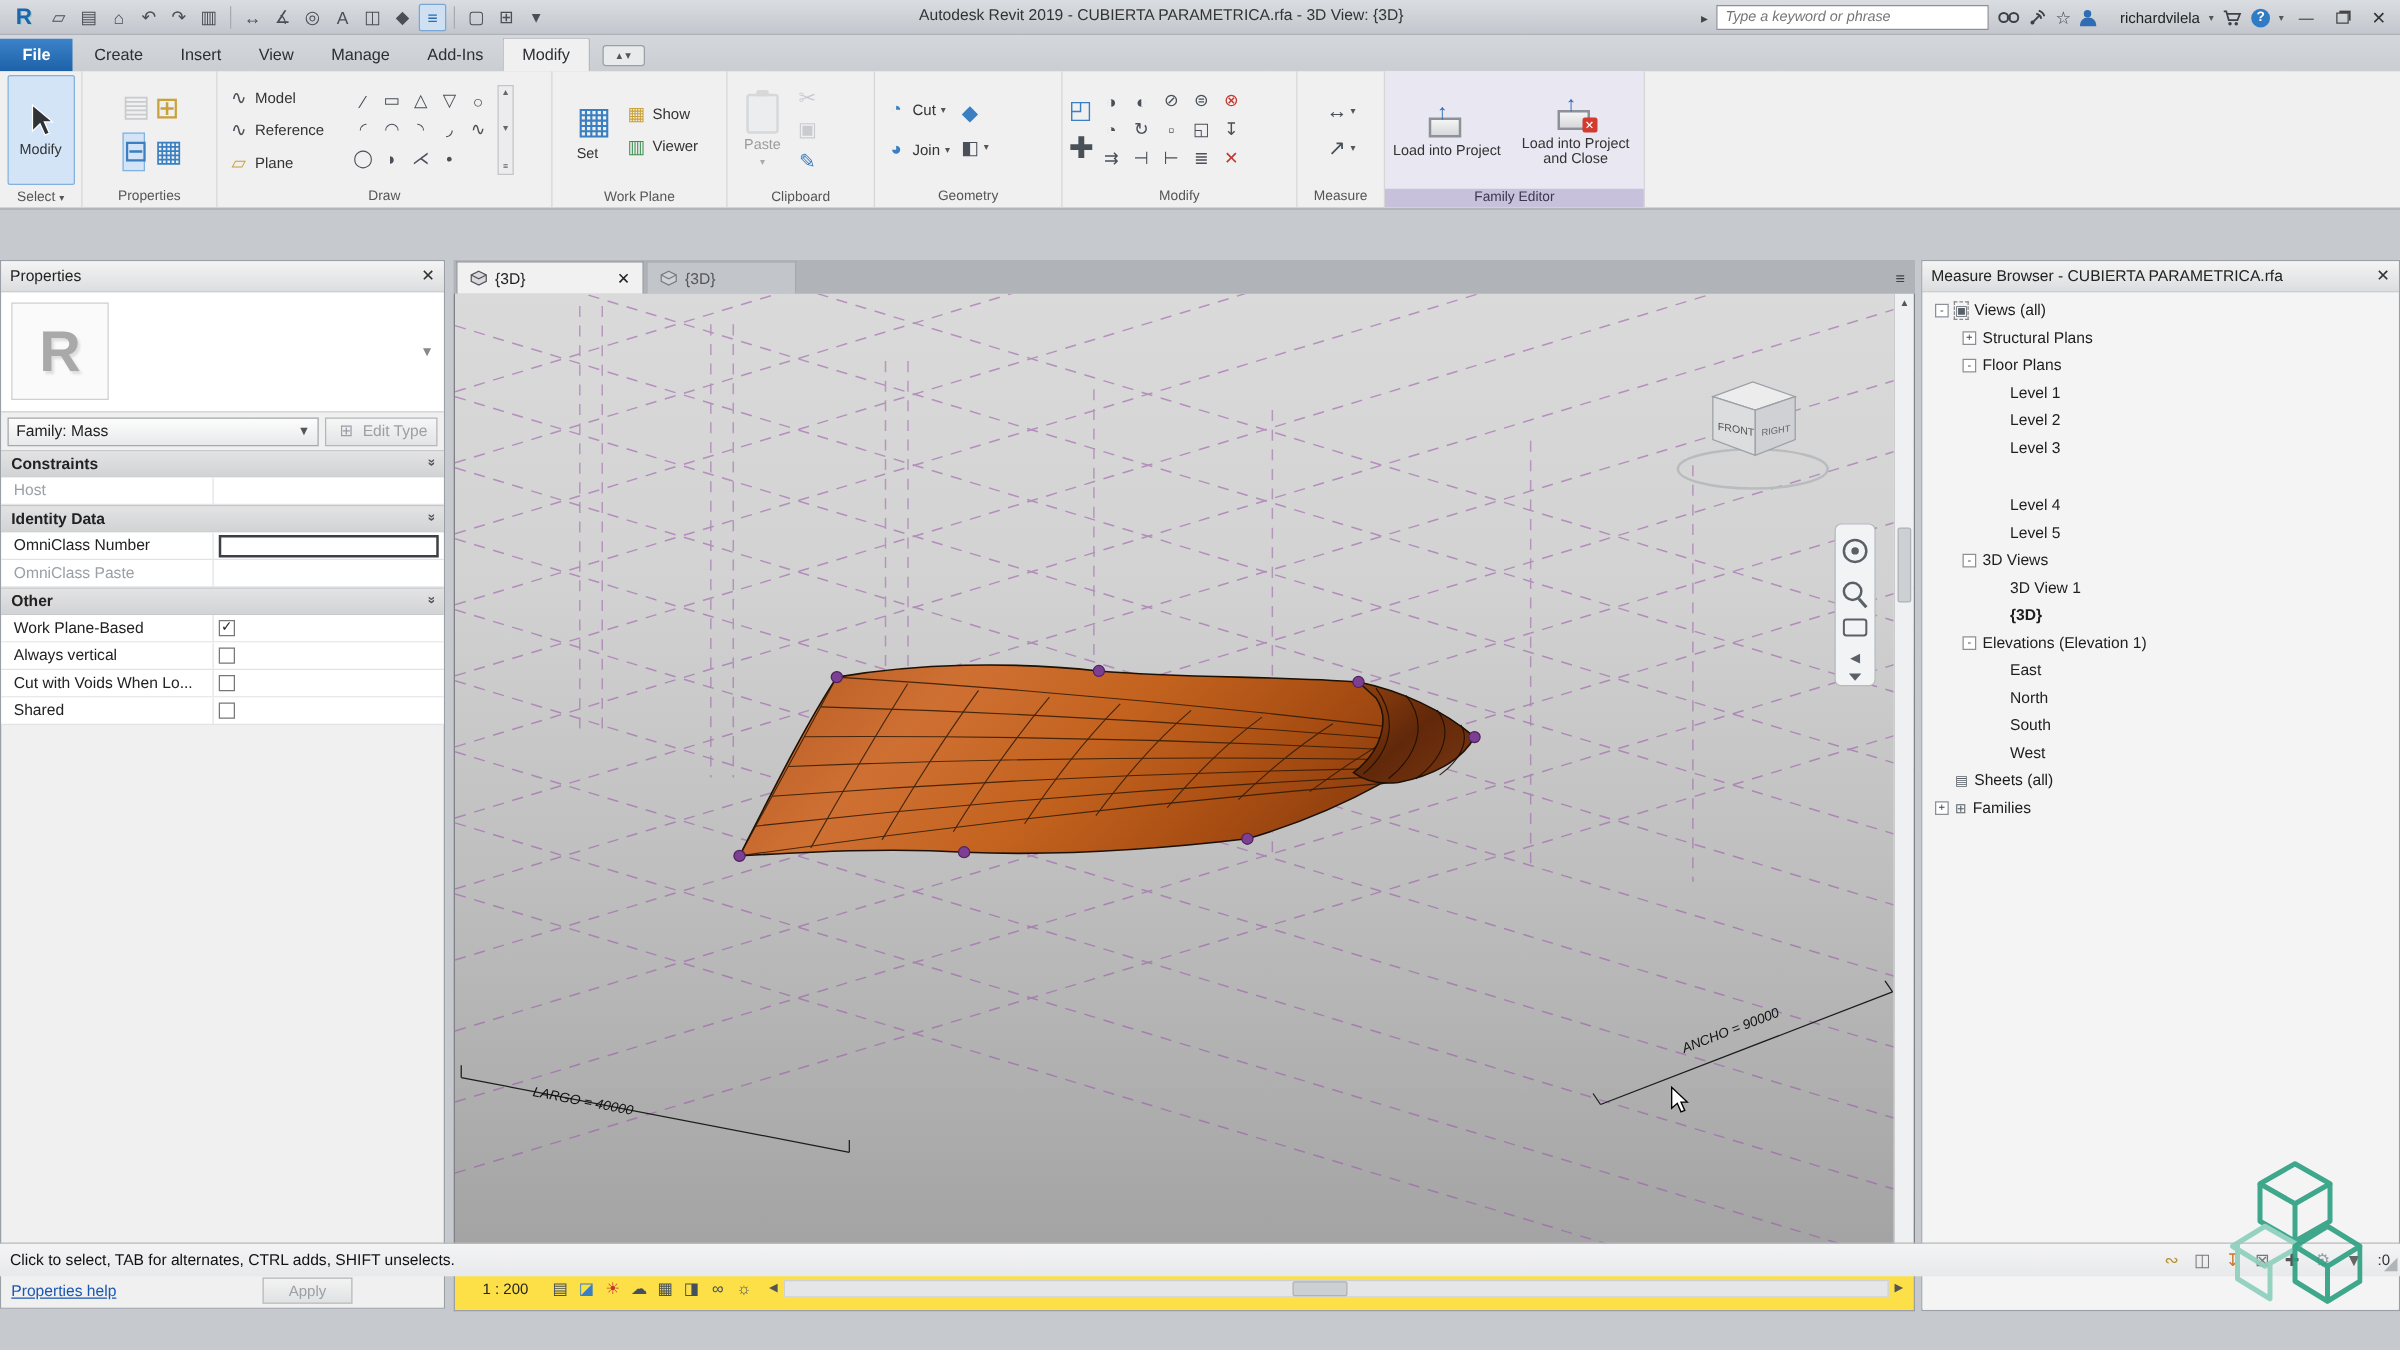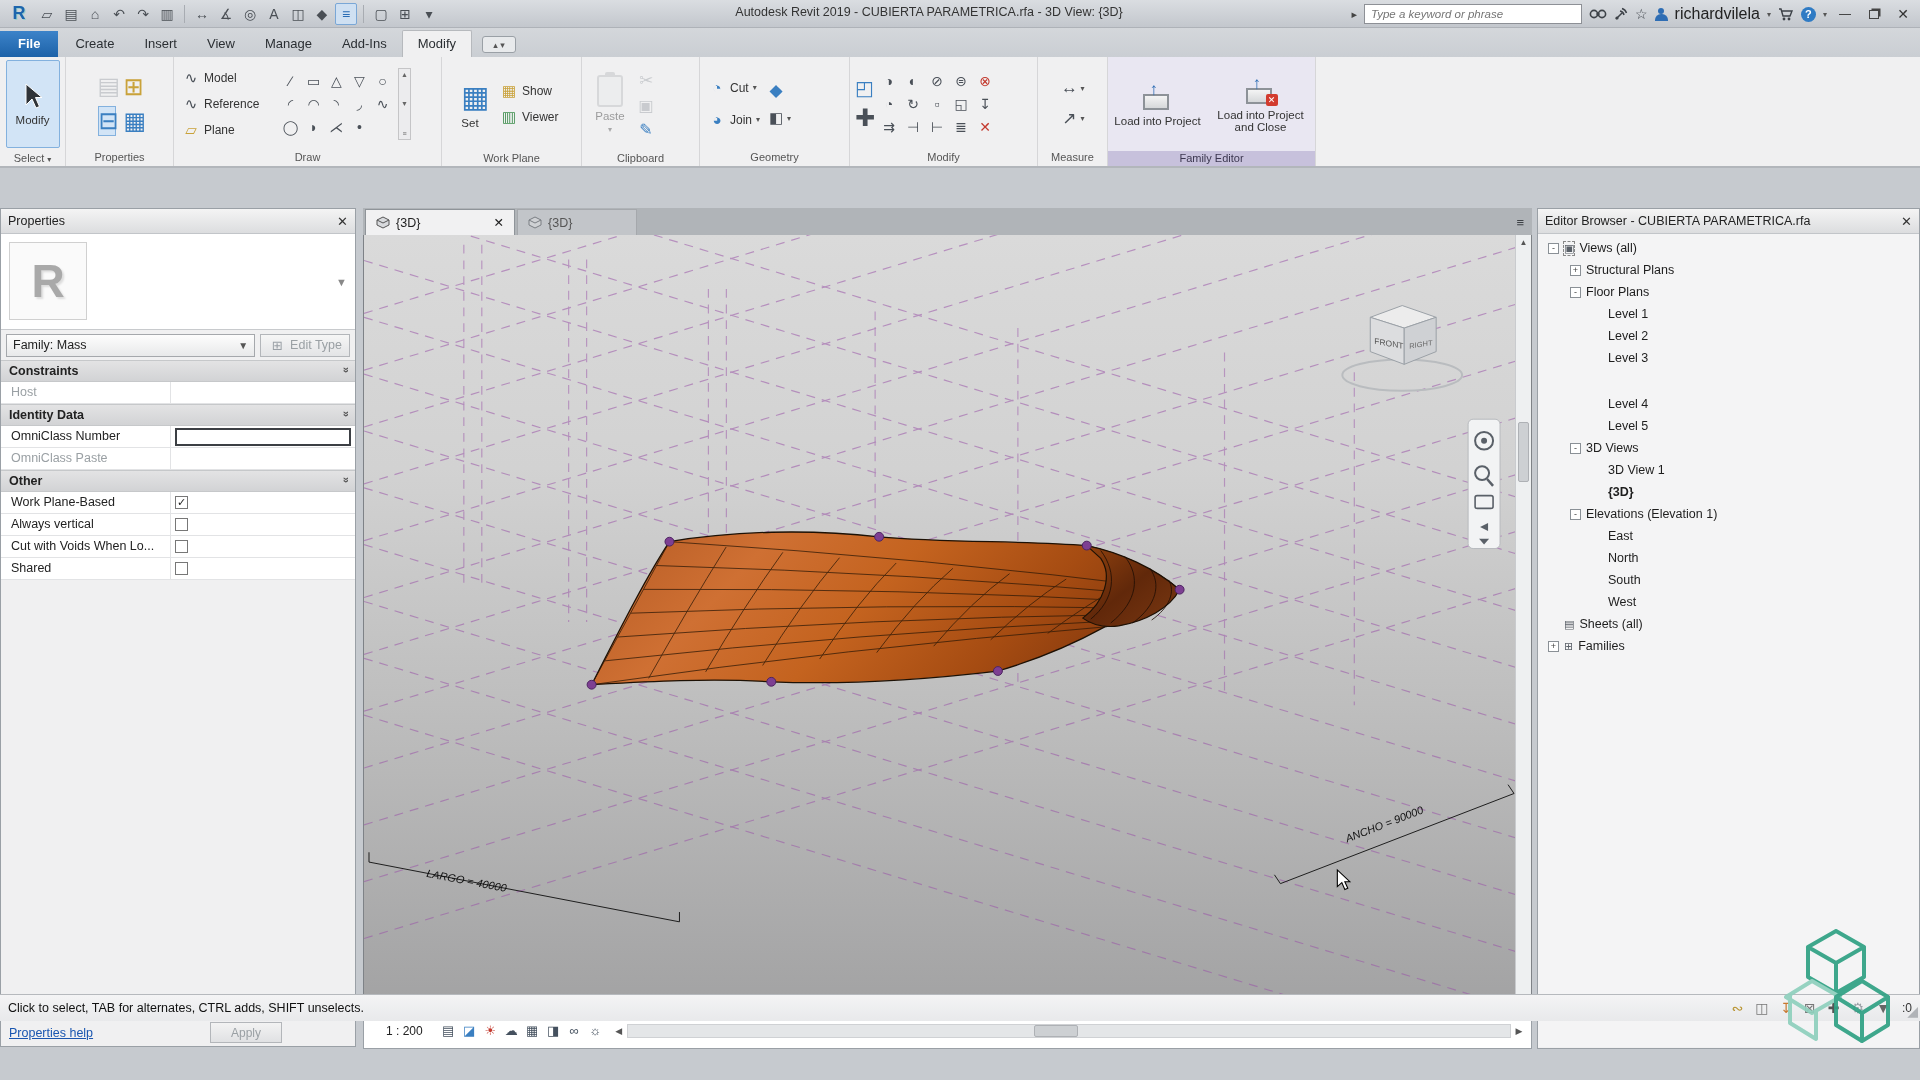--- a/index.html
+++ b/index.html
@@ -24,21 +24,21 @@
   .tb-exp { color:#444; font-size:11px; }
   #search-box { width:218px; height:20px; border:1px solid #8d9096; background:#fff;
     font-style:italic; color:#888; font-size:11.5px; padding:0 6px;
     font-family:"Liberation Sans","DejaVu Sans",sans-serif; }
   .tb-ic { color:#3d4248; font-size:14px; display:flex; align-items:center; }
   .person { width:13px; height:13px; position:relative; }
   .person:before { content:""; position:absolute; left:3.5px; top:0; width:6px; height:6px;
     border-radius:50%; background:#2e6db4; }
   .person:after { content:""; position:absolute; left:0; top:6.5px; width:13px; height:7px;
     border-radius:6px 6px 0 0; background:#2e6db4; }
-  #username { font-size:16px; color:#222; }
+  #username { font-size:12px; color:#222;margin-left:12px; }
   .help-circ { width:15px; height:15px; border-radius:50%; background:#2f7bc4; color:#fff;
     font-size:11px; font-weight:bold; display:flex; align-items:center; justify-content:center; }
   .win-btn { width:22px; height:20px; display:flex; align-items:center; justify-content:center;
     color:#333; font-size:12px; }
   .restore-box { width:10px; height:9px; border:1.5px solid #444; box-shadow:2px -2px 0 -0.5px #444; }
 
   
   #tabrow { position:absolute; left:0; top:28px; width:1920px; height:29px;
     background:linear-gradient(#d4d7db,#caced3); display:flex; align-items:flex-end; }
   .rtab { padding:5px 15px 6px; font-size:13px; color:#2b2f33; cursor:default; }
@@ -136,21 +136,21 @@
     background:linear-gradient(180deg,#dadada 0%,#d2d2d2 30%,#bdbdbd 62%,#a2a2a3 100%); }
   #scene { position:absolute; left:0; top:0; width:100%; height:100%; }
   
   #vsb { position:absolute; right:0; top:0; width:16px; height:100%; background:#eef0f1;
     border-left:1px solid #c9cbce; display:flex; flex-direction:column; font-size:8px; color:#555; }
   #vsb .a { height:15px; display:flex; align-items:center; justify-content:center; }
   #vsb .tr { flex:1; position:relative; }
   #vsb .th { position:absolute; left:2px; width:11px; top:172px; height:60px; background:#cdd0d3;
     border:1px solid #aeb1b5; border-radius:2px; }
   
-  #vbar { height:37px; background:#ffffff; border:1px solid #9aa0a6; border-top:1px solid #c4c6c9;
+  #vbar { height:37px; background:#fde047; border:1px solid #9aa0a6; border-top:1px solid #c4c6c9;
     display:flex; align-items:center; padding:0 4px; gap:6px; }
   #vscale { font-size:12px; color:#222; padding:0 10px 0 18px; }
   .vc-ic { font-size:13px; color:#44505e; width:19px; text-align:center; }
   .vc-ic.b { color:#3a7fc1; }
   .vc-ic.r { color:#c3392e; }
   #hsb { flex:1; display:flex; align-items:center; height:100%; }
   #hsb .a { width:16px; text-align:center; font-size:9px; color:#555; }
   #hsb .tr { flex:1; position:relative; height:14px; background:#e4e6e8; border:1px solid #cfd1d4; }
   #hsb .th { position:absolute; left:46%; top:0; width:44px; height:12px; background:#cdd0d3;
     border:1px solid #aeb1b5; border-radius:2px; }
@@ -700,21 +700,21 @@
       <div class="tr">
           <div class="th"></div>
         </div>
       <span class="a">▶</span>
     </div>
   </div>
 </div>
 
 <div id="browser" class="palette">
   <div class="pal-head">
-    <span>Editor Browser - CUBIERTA PARAMETRICA.rfa</span>
+    <span>Measure Browser - CUBIERTA PARAMETRICA.rfa</span>
     <span class="x">✕</span>
   </div>
   <div id="tree">
       <div class="trow seldash" style="padding-left: 6px;">
         <span class="tog">-</span>
         <span class="tico">▣</span>
         <span class="tlabel">Views (all)</span>
       </div>
       <div class="trow" style="padding-left: 28px;">
         <span class="tog">+</span>

